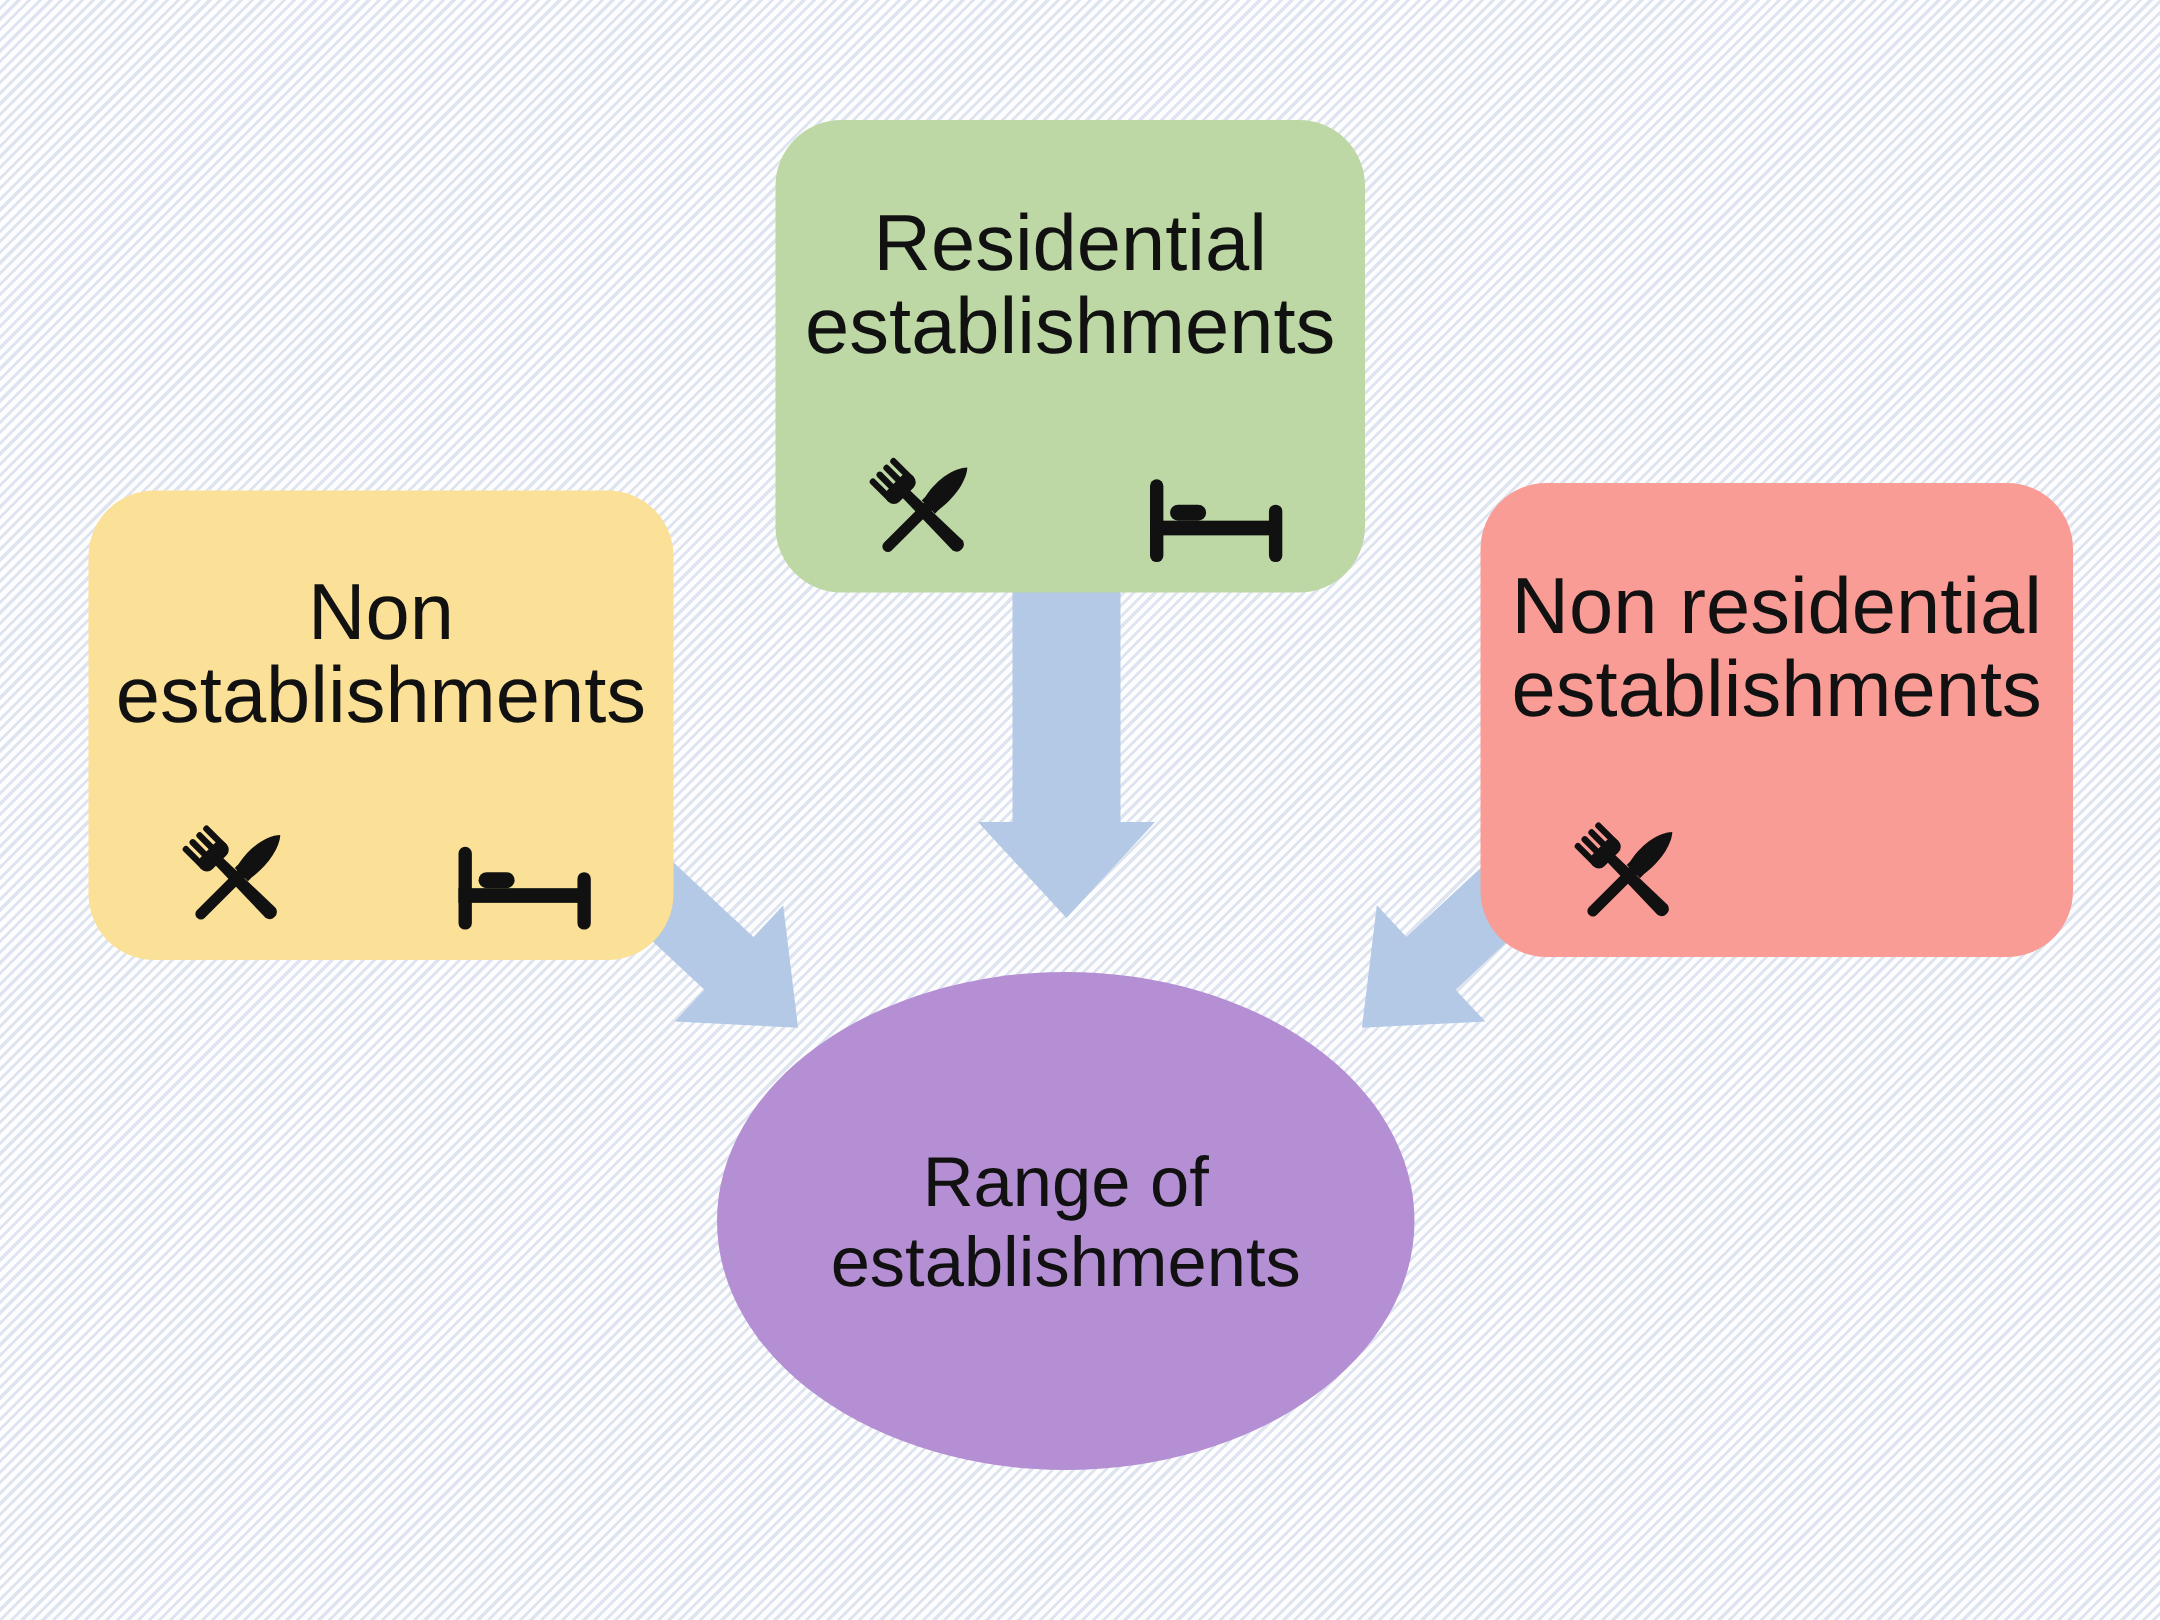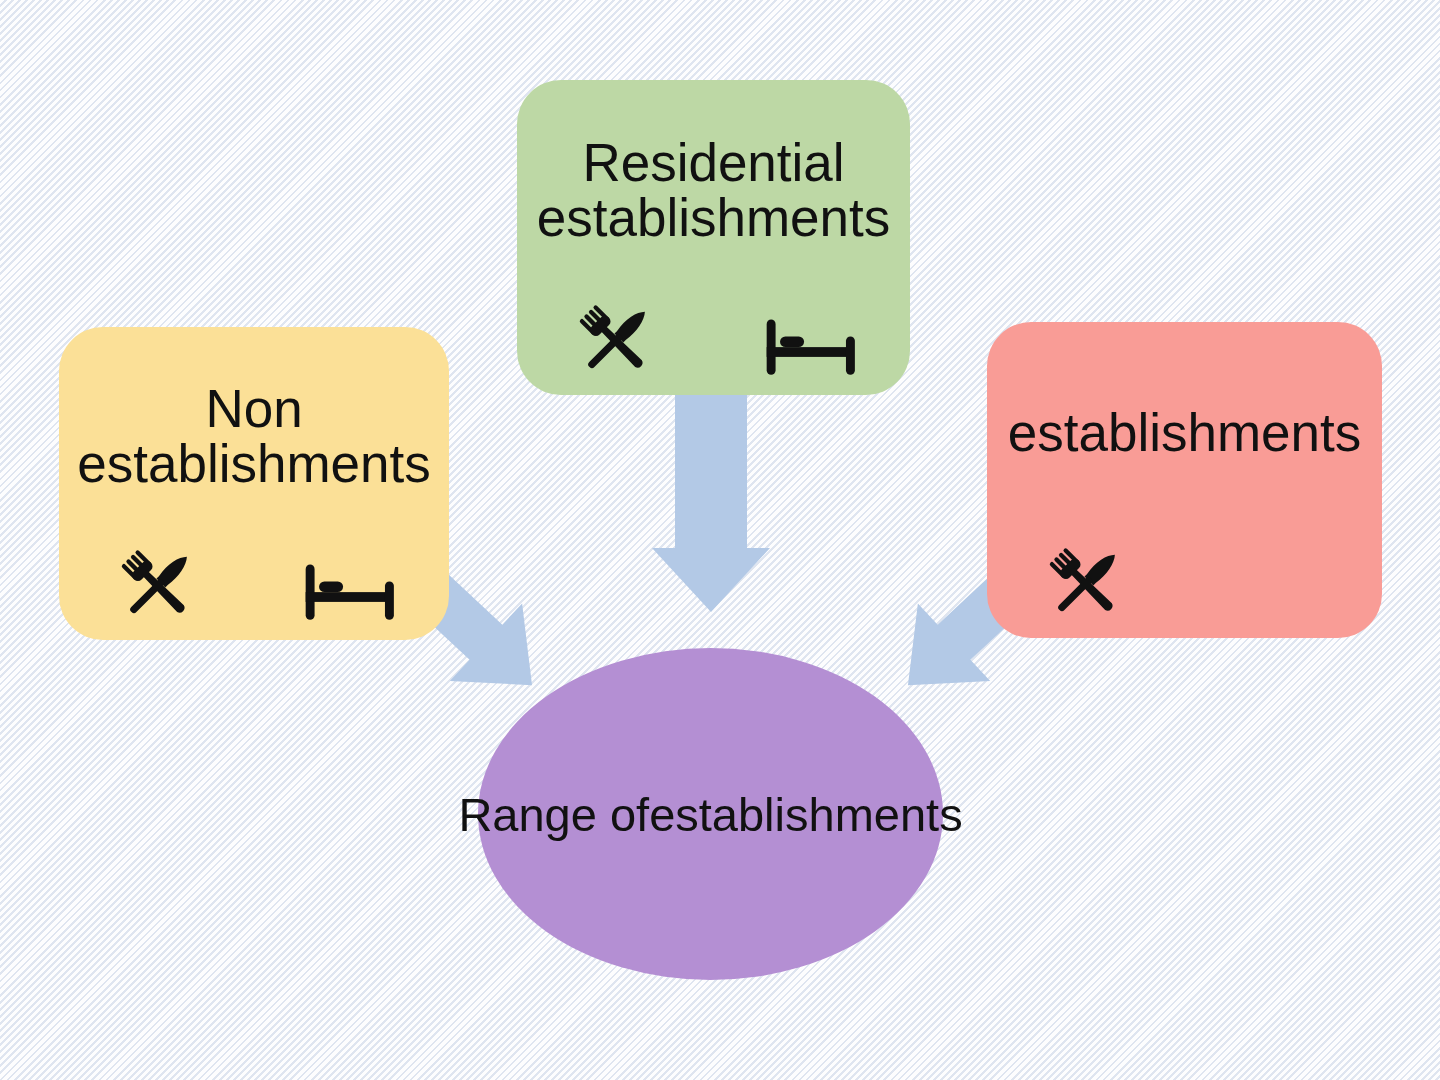--- a/index.html
+++ b/index.html
@@ -9,21 +9,21 @@
     font-family:"Liberation Sans","DejaVu Sans",sans-serif; color:#111;
   }
   .node { position:absolute; z-index:2; }
   .box { border-radius:44px; display:flex; flex-direction:column; }
   .line { text-align:center; font-size:53px; line-height:55px; white-space:nowrap; }
   #box-non-commercial { left:47px;  top:327px; width:390px; height:313px; background:#FBE097;margin-left:12px; }
   #box-residential    { left:517px; top:80px;  width:393px; height:315px; background:#BDD8A5; }
   #box-non-residential{ left:987px; top:322px; width:395px; height:316px; background:#F99C96; }
   #node-range {
     left:478px; top:648px; width:465px; height:332px; background:#B48FD3; border-radius:50%;
-    display:flex; flex-direction:row; align-items:center; justify-content:center;
+    display:flex; flex-direction:column; align-items:center; justify-content:center;
   }
   #node-range .line { font-size:47px; line-height:53px; }
   .box-label { flex:1; display:flex; flex-direction:column; align-items:center; justify-content:center; padding-top:12px; }
   .box-icons { height:96px; display:flex; align-items:flex-end; justify-content:space-between; padding:0 48px 12px 56px; }
   .icon-fk  { width:86px; height:86px; }
   .icon-bed { width:98px; height:60px; margin-bottom:5px; }
   .arrow { position:absolute; z-index:1; overflow:visible; }
   #arrow-center { left:630px; top:393px; }
   #arrow-left   { left:385px; top:550px; }
   #arrow-right  { left:875px; top:550px; }
@@ -102,20 +102,21 @@
           <rect x="18" y="19" width="27" height="12" rx="6"></rect>
           <rect x="3" y="31" width="96" height="11"></rect>
           <rect x="92" y="19" width="10" height="43" rx="5"></rect>
         </g>
       </svg>
     </div>
   </div>
 
   <div class="node box" id="box-non-residential">
     <div class="box-label">
+      <div class="line">Non residential</div>
       <div class="line">establishments</div>
     </div>
     <div class="box-icons">
       <svg class="icon-fk" viewBox="0 0 100 100">
         <g transform="rotate(-45 50 50)" fill="#111111">
           <rect x="35" y="4" width="5" height="24" rx="2.5"></rect>
           <rect x="42.5" y="4" width="5" height="24" rx="2.5"></rect>
           <rect x="50" y="4" width="5" height="24" rx="2.5"></rect>
           <rect x="57.5" y="4" width="5" height="24" rx="2.5"></rect>
           <rect x="35" y="19" width="27.5" height="13" rx="6"></rect>

